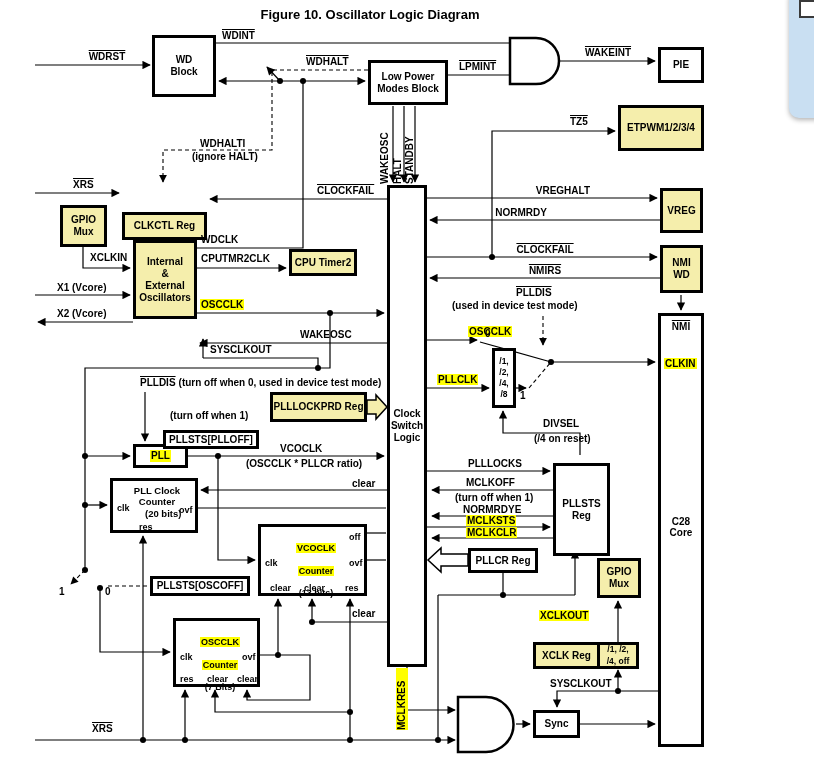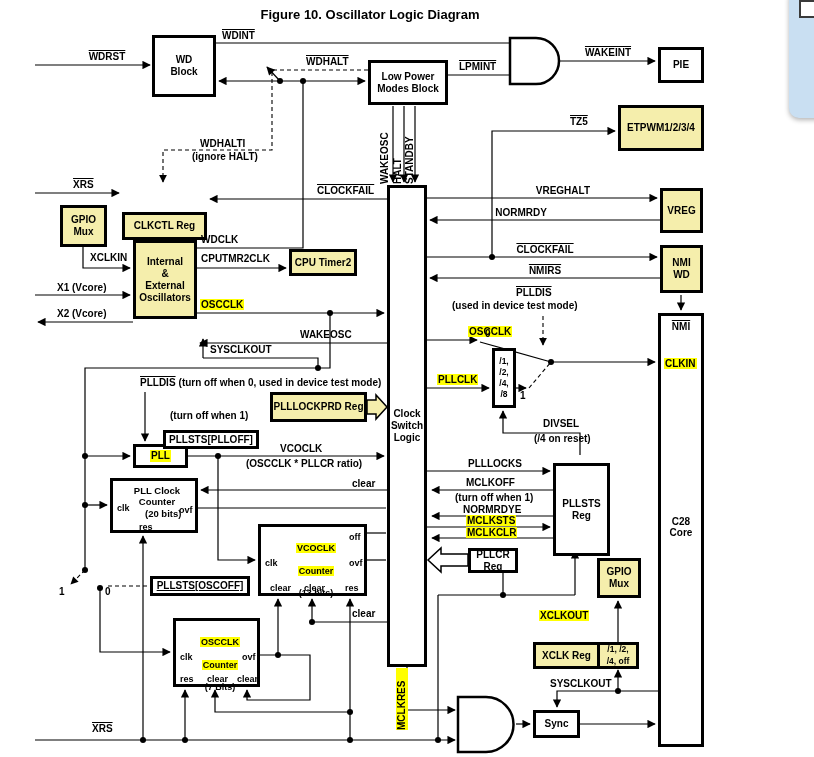--- a/index.html
+++ b/index.html
@@ -181,33 +181,33 @@
 WD</div>
   <div class="box" style="left:387px;top:185px;width:40px;height:482px;">Clock
 Switch
 Logic</div>
   <div class="box small" style="left:492px;top:348px;width:24px;height:60px;">/1,
 /2,
 /4,
 /8</div>
   <div class="box" style="left:553px;top:455px;width:57px;height:93px;margin-top:8px;">PLLSTS
 Reg</div>
-  <div class="box" style="left:468px;top:548px;width:50px;height:25px;">PLLCR Reg</div>
+  <div class="box" style="left:468px;top:548px;width:70px;height:25px;">PLLCR Reg</div>
   <div class="box yellow" style="left:597px;top:558px;width:44px;height:40px;">GPIO
 Mux</div>
   <div class="box" style="left:533px;top:642px;width:106px;height:27px;padding:0;">
     <div class="yellow" style="width:61px;height:100%;border-right:3px solid #000;display:flex;align-items:center;justify-content:center;">XCLK Reg</div>
     <div class="yellow small" style="flex:1;height:100%;display:flex;align-items:center;justify-content:center;">/1, /2,
 /4, off</div>
   </div>
   <div class="box" style="left:533px;top:710px;width:47px;height:28px;">Sync</div>
   <div class="box" style="left:133px;top:444px;width:55px;height:24px;"><span class="hl">PLL</span></div>
   <div class="box" style="left:163px;top:390px;width:96px;height:19px;margin-top:40px;">PLLSTS[PLLOFF]</div>
   <div class="box yellow" style="left:270px;top:392px;width:97px;height:30px;">PLLLOCKPRD Reg</div>
-  <div class="box" style="left:150px;top:576px;width:100px;height:20px;text-decoration:underline;">PLLSTS[OSCOFF]</div>
+  <div class="box" style="left:150px;top:576px;width:100px;height:20px;">PLLSTS[OSCOFF]</div>
 
   <div class="box" style="left:658px;top:313px;width:46px;height:434px;">
     <span class="port ovl" style="left:0;top:5px;width:100%;text-align:center;font-size:10px;">NMI</span>
     <span class="port hl" style="left:3px;top:42px;font-size:10px;">CLKIN</span>
     <span class="port" style="left:0;top:200px;width:100%;text-align:center;font-size:10px;white-space:pre-line;">C28
 Core</span>
   </div>
 
   <div class="box" style="left:110px;top:478px;width:88px;height:55px;padding:0;">
     <span class="port ctr" style="left:14px;top:4px;width:60px;white-space:pre-line;font-size:9.5px;">PLL Clock

